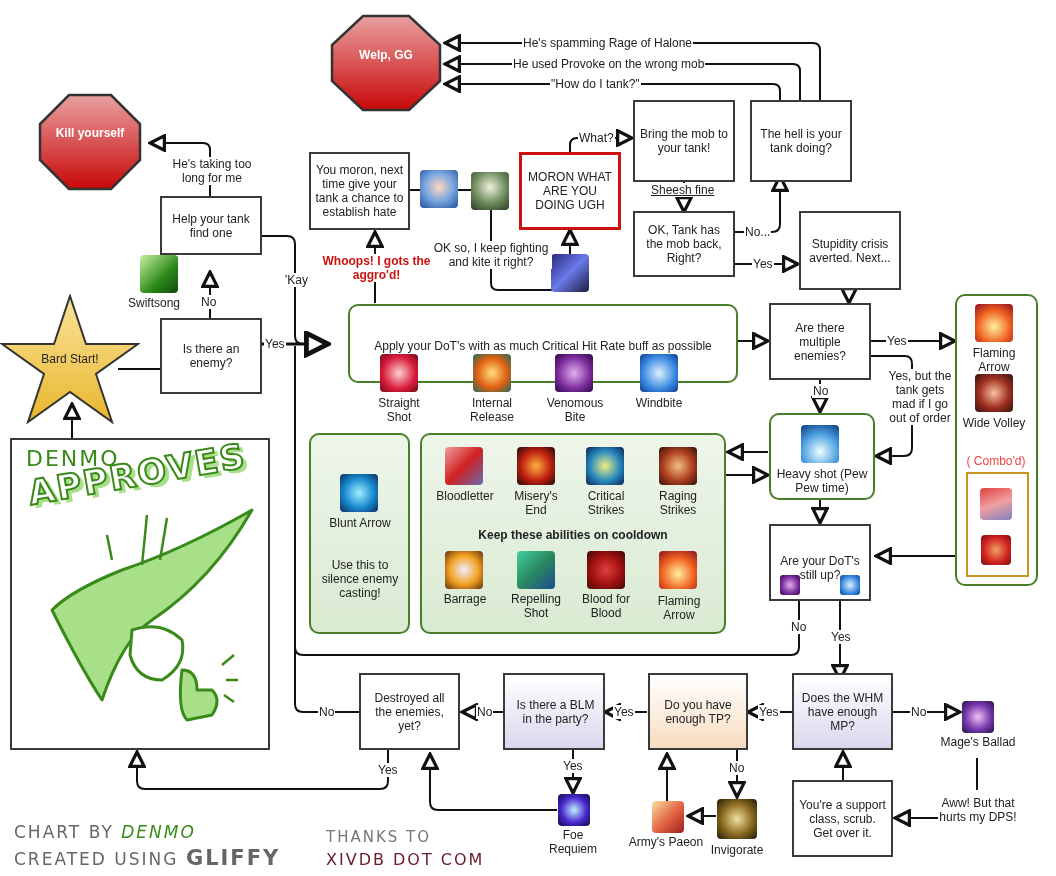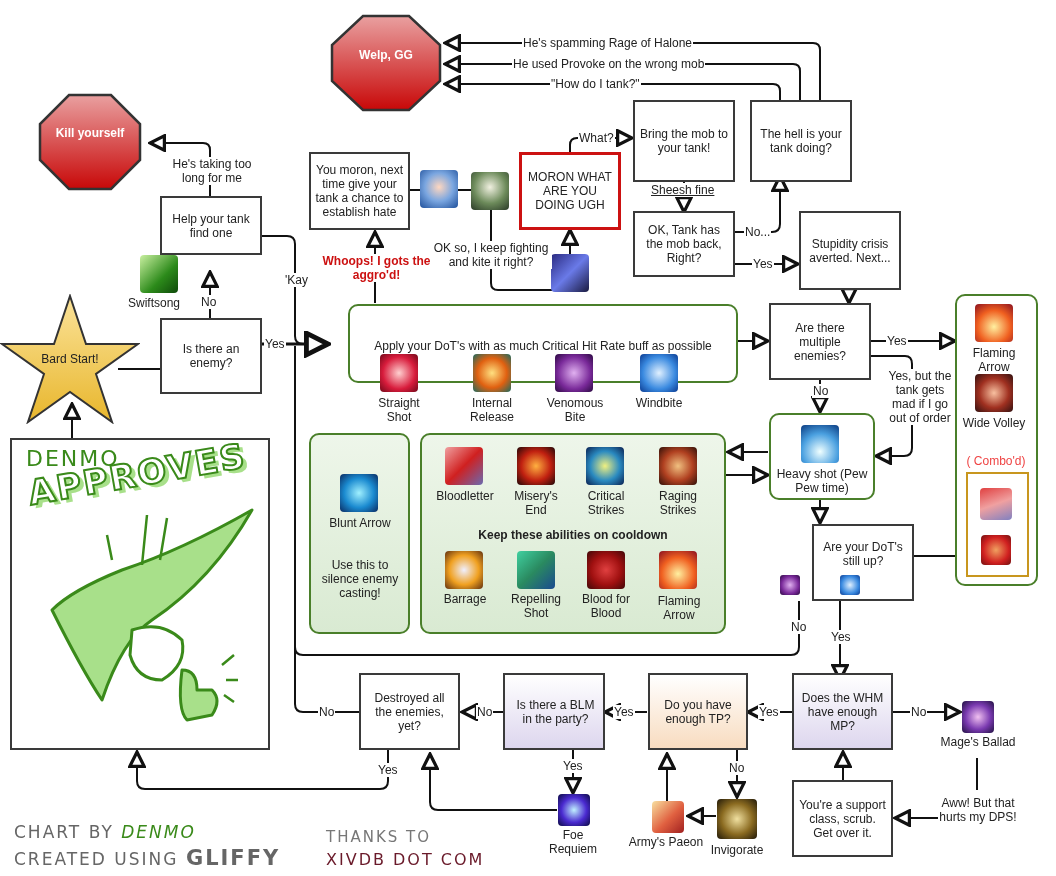--- a/index.html
+++ b/index.html
@@ -122,21 +122,21 @@
 
 <div class="box" style="left:160px;top:196px;width:102px;height:59px;">Help your tank find one</div>
 <div class="box" style="left:160px;top:318px;width:102px;height:76px;">Is there an enemy?</div>
 <div class="box" style="left:309px;top:152px;width:101px;height:78px;">You moron, next time give your tank a chance to establish hate</div>
 <div class="box red" style="left:519px;top:152px;width:102px;height:78px;">MORON WHAT ARE YOU DOING UGH</div>
 <div class="box" style="left:633px;top:100px;width:102px;height:82px;">Bring the mob to your tank!</div>
 <div class="box" style="left:750px;top:100px;width:102px;height:82px;">The hell is your tank doing?</div>
 <div class="box" style="left:633px;top:211px;width:102px;height:66px;">OK, Tank has the mob back, Right?</div>
 <div class="box" style="left:799px;top:211px;width:102px;height:79px;">Stupidity crisis averted. Next...</div>
 <div class="box" style="left:769px;top:303px;width:102px;height:77px;">Are there multiple enemies?</div>
-<div class="box" style="left:812px;top:524px;width:102px;height:77px;align-items:flex-start;padding-top:14px;">Are your DoT's still up?</div>
+<div class="box" style="left:769px;top:524px;width:102px;height:77px;align-items:flex-start;padding-top:28px;">Are your DoT's still up?</div>
 <div class="box lav" style="left:792px;top:673px;width:101px;height:77px;">Does the WHM have enough MP?</div>
 <div class="box peach" style="left:648px;top:673px;width:100px;height:77px;">Do you have enough TP?</div>
 <div class="box lav" style="left:503px;top:673px;width:102px;height:77px;padding-left:7px;">Is there a BLM in the party?</div>
 <div class="box" style="left:359px;top:673px;width:101px;height:77px;">Destroyed all the enemies, yet?</div>
 <div class="box" style="left:792px;top:780px;width:101px;height:77px;">You're a support class, scrub. Get over it.</div>
 
 <div class="gbox" style="left:348px;top:304px;width:390px;height:79px;">
   <div style="position:absolute;left:0;right:0;top:33px;text-align:center;">Apply your DoT's with as much Critical Hit Rate buff as possible</div>
 </div>
 <div class="gbox" style="left:769px;top:413px;width:106px;height:87px;"></div>

